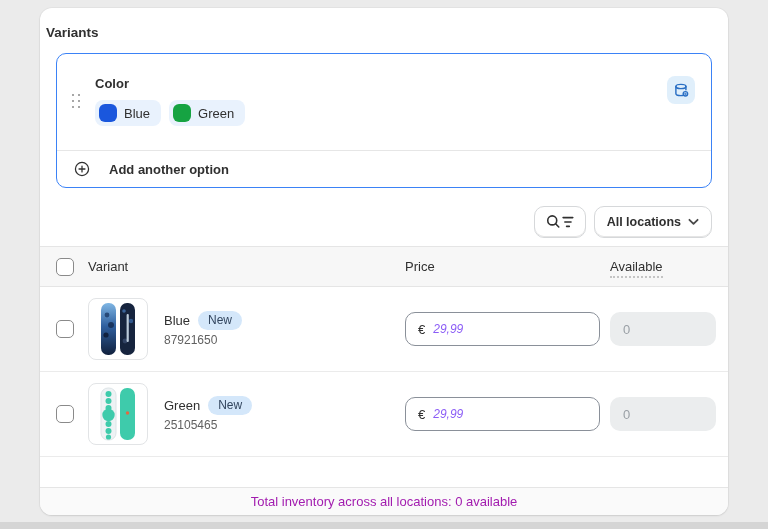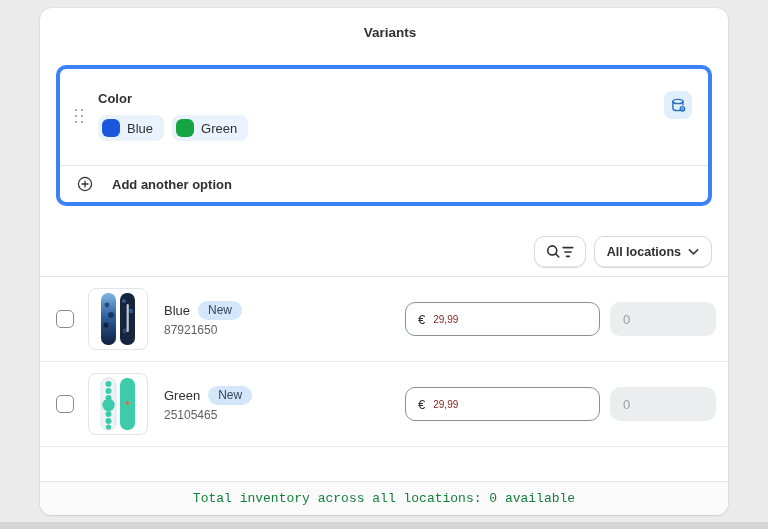--- a/index.html
+++ b/index.html
@@ -17,25 +17,25 @@
     background:#d5d5d5;
   }
   .card {
     position:absolute; left:40px; top:8px; width:688px; height:507px;
     background:#ffffff; border-radius:12px;
     box-shadow:0 1px 2px rgba(0,0,0,.10), 0 0 0 1px rgba(0,0,0,.03);
     overflow:hidden;
     display:flex; flex-direction:column;
   }
   .card-title {
-    font-size:13.5px; font-weight:700; padding:17px 16px 13px 28px;text-align:center;
+    font-size:13.5px; font-weight:700; padding:17px 16px 13px 6px;
   }
   
   .option-card {
-    margin:12px 16px; border:4px solid #3b82f6; border-radius:10px;
+    margin:0 16px; border:1px solid #3b82f6; border-radius:10px;
   }
   .option-main { display:flex; align-items:center; padding:22px 16px 24px 12px; }
   .drag-handle {
     width:14px; height:18px; margin-right:12px; flex:0 0 auto;
     display:grid; grid-template-columns:4px 4px; grid-auto-rows:4px; gap:2px 2px;
     align-content:center; justify-content:center;
   }
   .drag-handle i { width:2.5px; height:2.5px; border-radius:50%; background:#8a8a8a; display:block; margin:auto; }
   .option-content { flex:1; }
   .option-name { font-weight:700; font-size:13px; margin-bottom:9px; }
@@ -95,33 +95,33 @@
     background:#d4e7fa; color:#32455e; font-size:12px; border-radius:10px;
     padding:2px 10px 3px 10px; line-height:14px;
   }
   .v-sku { font-size:12px; color:#616161; }
   .price-field {
     width:195px; height:34px; border:1.5px solid #8a9099; border-radius:10px;
     background:#fff; display:flex; align-items:center; padding:0 12px; gap:8px;
   }
   .currency { color:#303030; font-size:13px; }
   .price-value {
-    border:none; outline:none; width:100%; font-size:10px; color:#7f1d1d;
-    font-family:"Liberation Sans", sans-serif; background:transparent;
+    border:none; outline:none; width:100%; font-size:12px; color:#8b5cf6;
+    font-family:"Liberation Sans", sans-serif; background:transparent;font-style:italic;
   }
   .available-cell { padding-right:12px; }
   .available-input {
     width:100%; height:34px; background:#ebedee; border:none; border-radius:10px;
     color:#9aa0a6; font-size:13px; padding:0 13px;
     font-family:"Liberation Sans", sans-serif;
   }
   .tfoot {
-    height:34px; background:#fafafa; border-top:1px solid #e5e5e5;
+    height:28px; background:#fafafa; border-top:1px solid #e5e5e5;
     display:flex; align-items:center; justify-content:center;
-    font-size:13px; color:#15803d;font-family:Liberation Mono, monospace;
+    font-size:13px; color:#a21caf;
   }
   svg { display:block; }
 </style>
 </head>
 <body>
 
 <div class="card">
 
   <div class="card-title">Variants</div>
 
@@ -189,20 +189,30 @@
       <span>
         <svg width="11" height="8" viewBox="0 0 11 8" fill="none" stroke="#4a4a4a" stroke-width="1.8" stroke-linecap="round" stroke-linejoin="round">
           <path d="M1.4 1.8l4.1 4.1 4.1-4.1"></path>
         </svg>
       </span>
     </button>
   </div>
 
   <div class="vtable">
 
+    <div class="trow thead">
+      <div class="cell-check">
+        <span class="checkbox"></span>
+      </div>
+      <div class="th">Variant</div>
+      <div class="th">Price</div>
+      <div class="th th-available">
+        <span>Available</span>
+      </div>
+    </div>
 
     <div class="trow tbody-row">
       <div class="cell-check">
         <span class="checkbox"></span>
       </div>
       <div class="variant-cell">
         <div class="thumb">
           <span>
             <svg width="48" height="56" viewBox="0 0 48 56">
               <defs>

